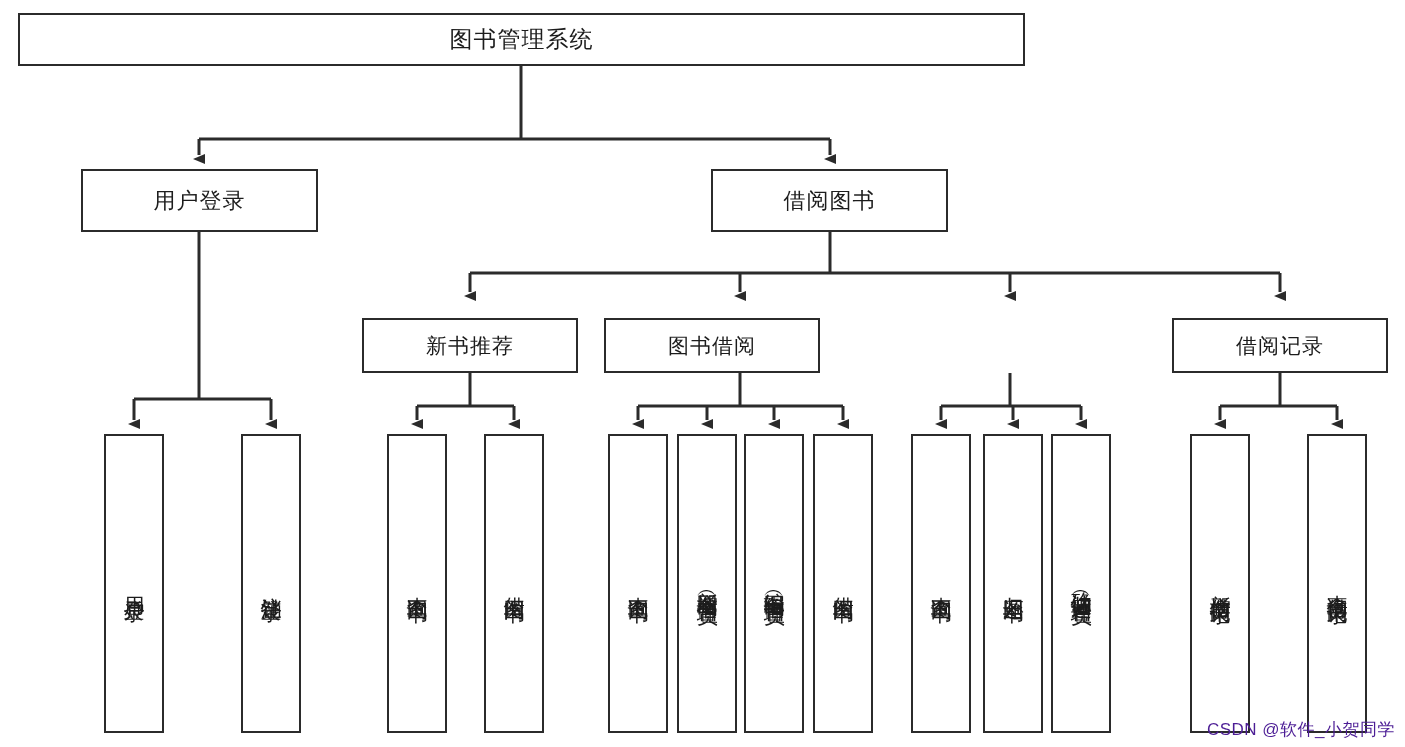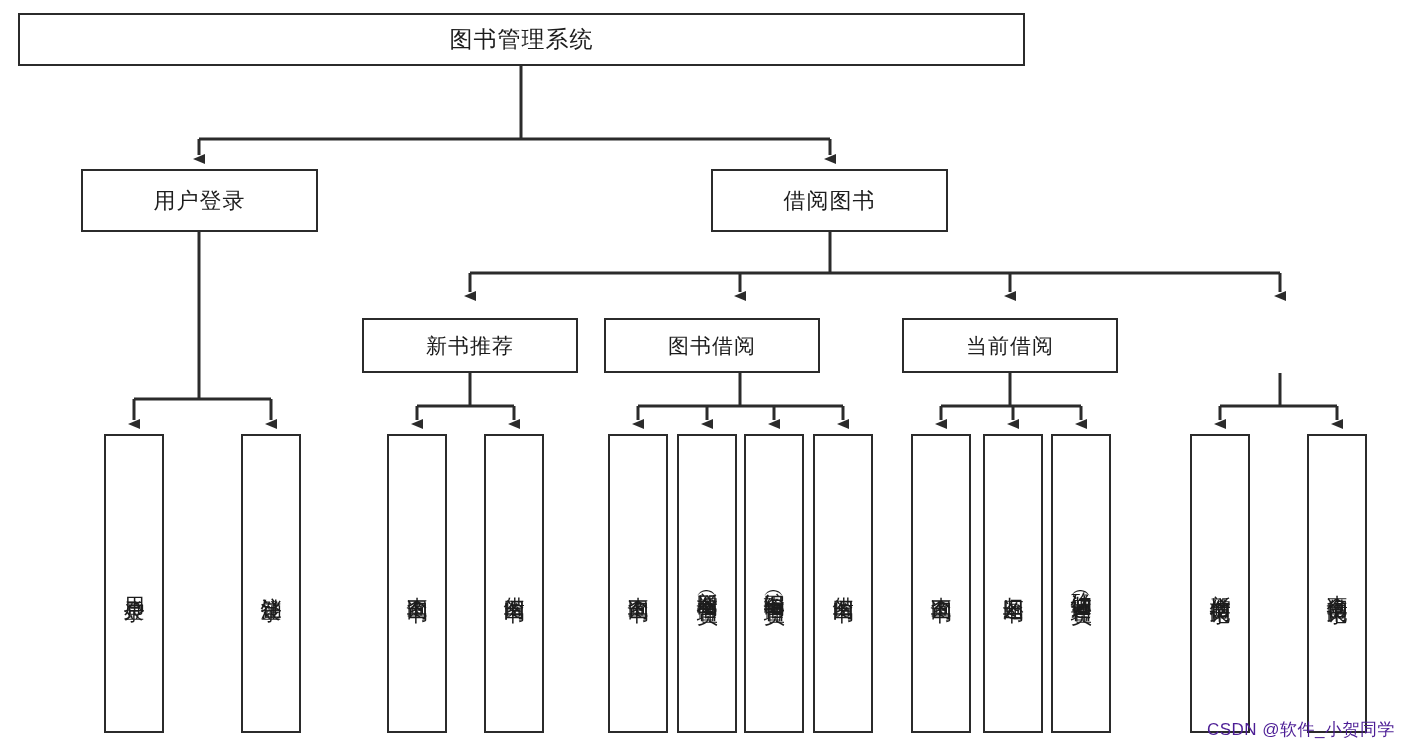--- a/index.html
+++ b/index.html
@@ -140,22 +140,22 @@
   <div class="node lvl1" style="left:711px; top:169px; width:237px; height:63px;">
     <span class="htext">借阅图书</span>
   </div>
 
   <div class="node lvl2" style="left:362px; top:318px; width:216px; height:55px;">
     <span class="htext">新书推荐</span>
   </div>
   <div class="node lvl2" style="left:604px; top:318px; width:216px; height:55px;">
     <span class="htext">图书借阅</span>
   </div>
-  <div class="node lvl2" style="left:902px; top:318px; width:216px; height:55px;">
-    <span class="htext">当前借阅</span>
+  <div class="node lvl2" style="left:1172px; top:318px; width:216px; height:55px;">
+    <span class="htext">借阅记录</span>
   </div>
 
   <div class="node leaf" style="left:104px; top:434px; width:60px; height:299px;">
     <span class="vtext">用户登录</span>
   </div>
   <div class="node leaf" style="left:241px; top:434px; width:60px; height:299px;">
     <span class="vtext">注销登录</span>
   </div>
 
   <div class="node leaf" style="left:387px; top:434px; width:60px; height:299px;">

